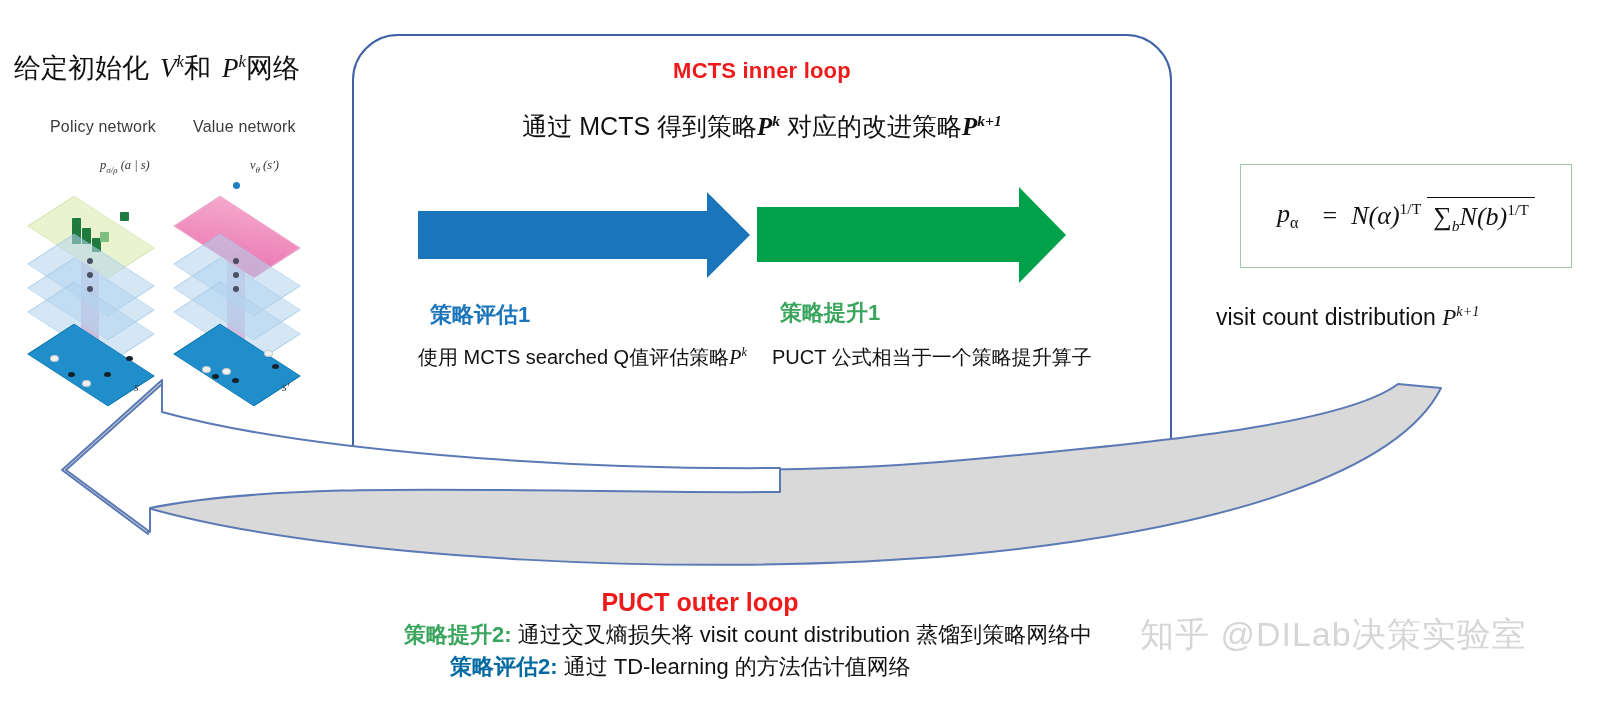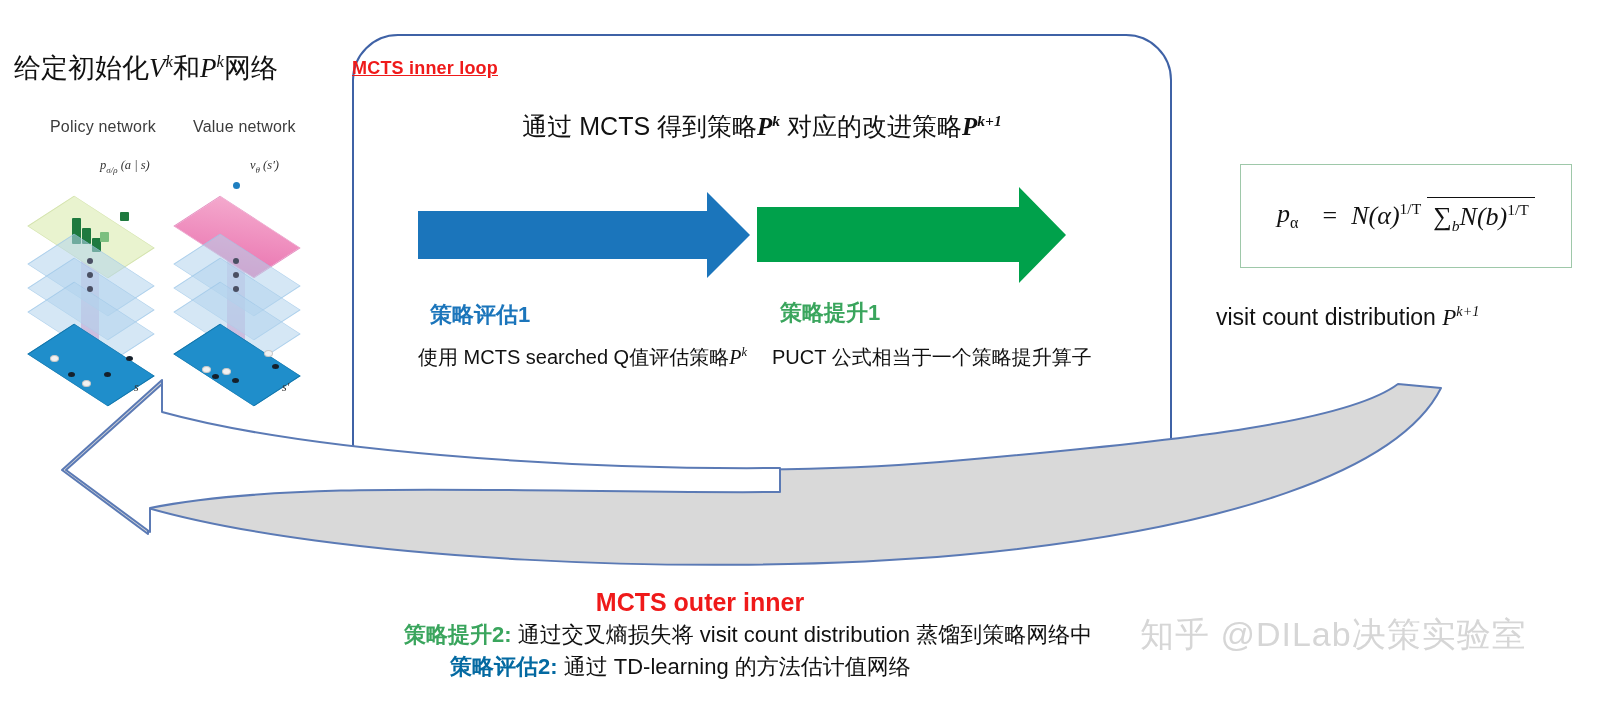--- a/index.html
+++ b/index.html
@@ -19,21 +19,21 @@
 
   
   #left-title {
     left: 14px; top: 52px;
     width: 330px;
     font-size: 27px;
     line-height: 1.25;
     color: #111;
     white-space: nowrap;
   }
-  #left-title .it { font-family: "Liberation Serif","DejaVu Serif",serif; font-style: italic; }
+  #left-title .it { font-family: "Liberation Serif","DejaVu Serif",serif; font-style: italic; margin-left: 11px; }
   #left-title sup { font-size: 0.62em; font-style: italic; }
 
   
   #network-figure {
     left: 28px; top: 118px;
     width: 290px; height: 270px;
   }
   .net-caption {
     position: absolute;
     font-size: 16px;
@@ -96,25 +96,25 @@
   #inner-loop-box {
     left: 352px; top: 34px;
     width: 820px; height: 456px;
     border: 2px solid #3f62a6;
     border-radius: 46px;
     box-sizing: border-box;
     background: #fff;
   }
   #inner-loop-title {
     left: 352px; top: 58px; width: 820px;
-    font-size: 18px;
+    text-align: center;
+    font-size: 22px;
     font-weight: bold;
     color: #ef1a1a;
     letter-spacing: .2px;
-    text-decoration: underline;
   }
   #inner-loop-subtitle {
     left: 352px; top: 110px; width: 820px;
     text-align: center;
     font-size: 25px;
     color: #111;
     white-space: nowrap;
   }
   #inner-loop-subtitle .it { font-family: "Liberation Serif","DejaVu Serif",serif; font-style: italic; font-weight: bold; }
   #inner-loop-subtitle sup { font-size: .62em; font-style: italic; }
@@ -320,21 +320,21 @@
       <span class="num"><span>N</span><span>(α)</span><sup>1/T</sup></span>
       <span class="den"><span class="up">∑</span><sub>b</sub><span>N</span><span>(b)</span><sup>1/T</sup></span>
     </span>
   </div>
 </div>
 
 <div class="abs" id="visit-count-label">
   <span>visit count distribution </span><span class="it"><span>P</span><sup>k+1</sup></span>
 </div>
 
-<div class="abs" id="outer-loop-title">MCTS outer inner</div>
+<div class="abs" id="outer-loop-title">PUCT outer loop</div>
 
 <div class="outer-line abs" id="outer-line-1">
   <span class="tag-green">策略提升2:</span><span>  通过交叉熵损失将 visit count distribution 蒸馏到策略网络中</span>
 </div>
 
 <div class="outer-line abs" id="outer-line-2">
   <span class="tag-blue">策略评估2:</span><span>  通过 TD-learning 的方法估计值网络</span>
 </div>
 
 <div class="abs" id="watermark">知乎 @DILab决策实验室</div>

